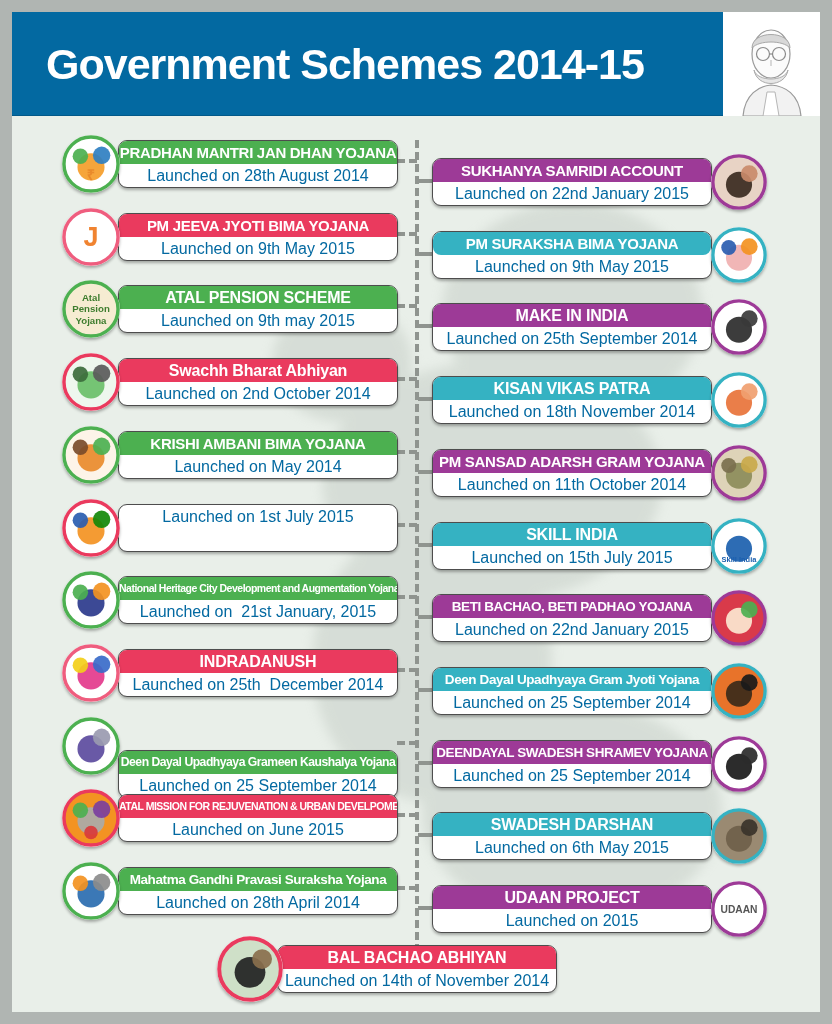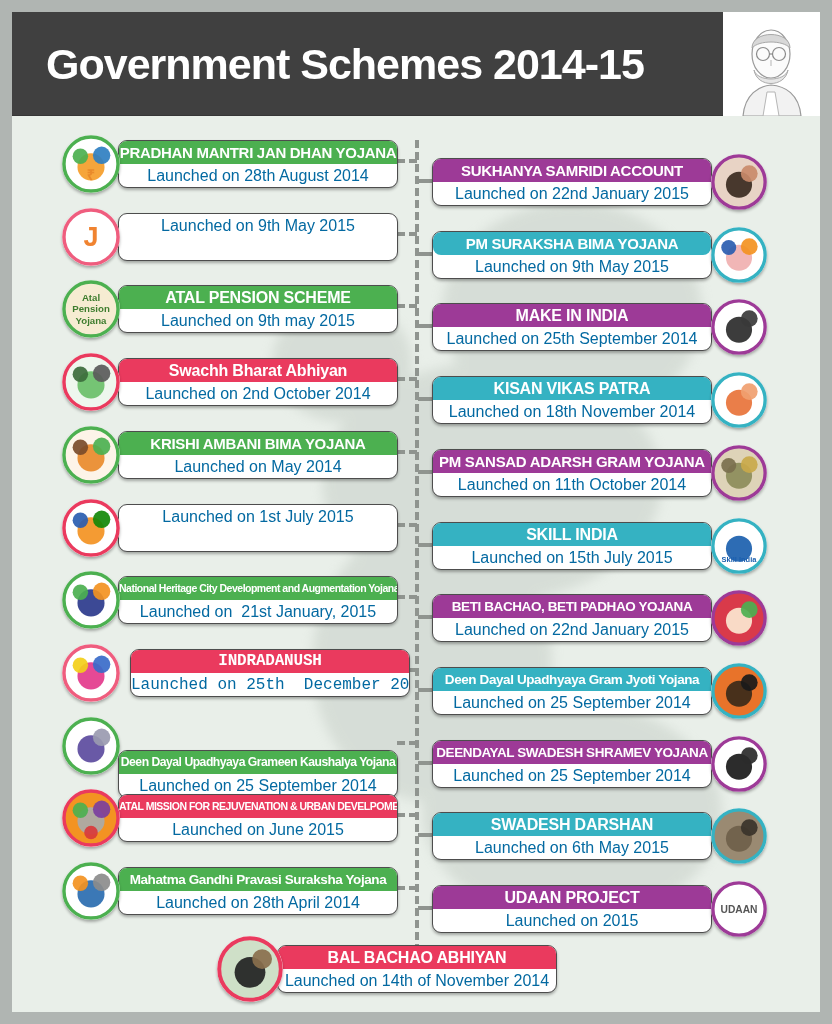--- a/index.html
+++ b/index.html
@@ -1,21 +1,21 @@
 <!DOCTYPE html>
 <html><head>
 <meta charset="utf-8">
 <style>
   * { margin:0; padding:0; box-sizing:border-box; }
   html,body { width:832px; height:1024px; }
   body { font-family:"Liberation Sans", sans-serif; }
   #frame { position:relative; width:832px; height:1024px; background:#b0b5b2; }
   #inner { position:absolute; left:12px; top:12px; width:808px; height:1000px; background:#e9efe9; overflow:hidden; }
   #wm { position:absolute; left:0; top:0; width:100%; height:100%; pointer-events:none; }
-  #header { position:absolute; left:0; top:0; width:736px; height:104px; background:#404040; box-shadow:inset -1px -1px 0 rgba(0,0,0,.15); }
+  #header { position:absolute; left:0; top:0; width:736px; height:104px; background:#0369a1; box-shadow:inset -1px -1px 0 rgba(0,0,0,.15); }
   #header-title { position:absolute; left:34px; top:0; height:104px; line-height:104px; color:#ffffff; font-size:43px; font-weight:bold; letter-spacing:-1px; white-space:nowrap; }
   #portrait { position:absolute; left:711px; top:0; width:97px; height:104px; background:#ffffff; }
   #vline { position:absolute; border-left:4px dashed #8f948f; }
   .stub { position:absolute; border-top:4px dashed #8f948f; height:0; }
   .card { position:absolute; width:280px; height:48px; background:#ffffff; border:1px solid #4d4d4d; border-radius:9px; overflow:hidden; box-shadow:0 2px 3px rgba(0,0,0,.30); }
   .card-title { height:23px; line-height:23px; text-align:center; color:#ffffff; font-weight:bold; white-space:nowrap; overflow:hidden; }
   .card-date { height:23px; line-height:24px; text-align:center; color:#0369a1; font-size:16px; white-space:pre; overflow:hidden; }
   .icon-circle { position:absolute; border-radius:50%; box-shadow:0 2px 3px rgba(0,0,0,.30); background:#fff; }
   .icon-circle svg { display:block; width:100%; height:100%; }
 </style>
@@ -67,20 +67,21 @@
           <svg viewBox="0 0 60 60">
             <circle cx="30" cy="30" r="28" fill="#ffffff" stroke="#4cb050" stroke-width="3.6"></circle>
             <circle cx="30" cy="33" r="14" fill="#f59d2a" opacity="0.92"></circle>
             <circle cx="41" cy="21" r="9" fill="#2f7fc1" opacity="0.92"></circle>
             <circle cx="19" cy="22" r="8" fill="#4cb050" opacity="0.92"></circle>
             <text x="30" y="47" text-anchor="middle" font-family="Liberation Sans, sans-serif" font-weight="bold" font-size="15" fill="#e98a2b">₹</text>
           </svg>
         </div>
         <div class="stub" style="left: 385px; width: 20px; top: 220px;"></div>
         <div class="card" style="left: 106px; top: 201px;">
+          <div class="card-title" style="background: rgb(234, 58, 94); font-size: 15px; letter-spacing: -0.3px;">PM JEEVA JYOTI BIMA YOJANA</div>
           <div class="card-date">Launched on 9th May 2015</div>
         </div>
         <div class="icon-circle" style="width: 58px; height: 58px; left: 50px; top: 196px;">
           <svg viewBox="0 0 60 60">
             <circle cx="30" cy="30" r="28" fill="#ffffff" stroke="#ef5d7e" stroke-width="3.6"></circle>
             <text x="30" y="39.8" text-anchor="middle" font-family="Liberation Sans, sans-serif" font-weight="bold" font-size="28" fill="#f08330">J</text>
           </svg>
         </div>
         <div class="stub" style="left: 385px; width: 20px; top: 292px;"></div>
         <div class="card" style="left: 106px; top: 273px;">
@@ -140,21 +141,21 @@
         </div>
         <div class="icon-circle" style="width: 58px; height: 58px; left: 50px; top: 559px;">
           <svg viewBox="0 0 60 60">
             <circle cx="30" cy="30" r="28" fill="#ffffff" stroke="#4cb050" stroke-width="3.6"></circle>
             <circle cx="30" cy="33" r="14" fill="#2b3a8c" opacity="0.92"></circle>
             <circle cx="41" cy="21" r="9" fill="#f39322" opacity="0.92"></circle>
             <circle cx="19" cy="22" r="8" fill="#4cb050" opacity="0.92"></circle>
           </svg>
         </div>
         <div class="stub" style="left: 385px; width: 20px; top: 656px;"></div>
-        <div class="card" style="left: 118px; top: 637px; font-family: Liberation Mono, monospace;">
+        <div class="card" style="left: 106px; top: 637px;">
           <div class="card-title" style="background: rgb(234, 58, 94); font-size: 16px; letter-spacing: -0.2px;">INDRADANUSH</div>
           <div class="card-date">Launched on 25th  December 2014</div>
         </div>
         <div class="icon-circle" style="width: 58px; height: 58px; left: 50px; top: 632px;">
           <svg viewBox="0 0 60 60">
             <circle cx="30" cy="30" r="28" fill="#ffffff" stroke="#ef5d7e" stroke-width="3.6"></circle>
             <circle cx="30" cy="33" r="14" fill="#e33a8c" opacity="0.92"></circle>
             <circle cx="41" cy="21" r="9" fill="#3a6bc9" opacity="0.92"></circle>
             <circle cx="19" cy="22" r="8" fill="#f3cf1a" opacity="0.92"></circle>
           </svg>

